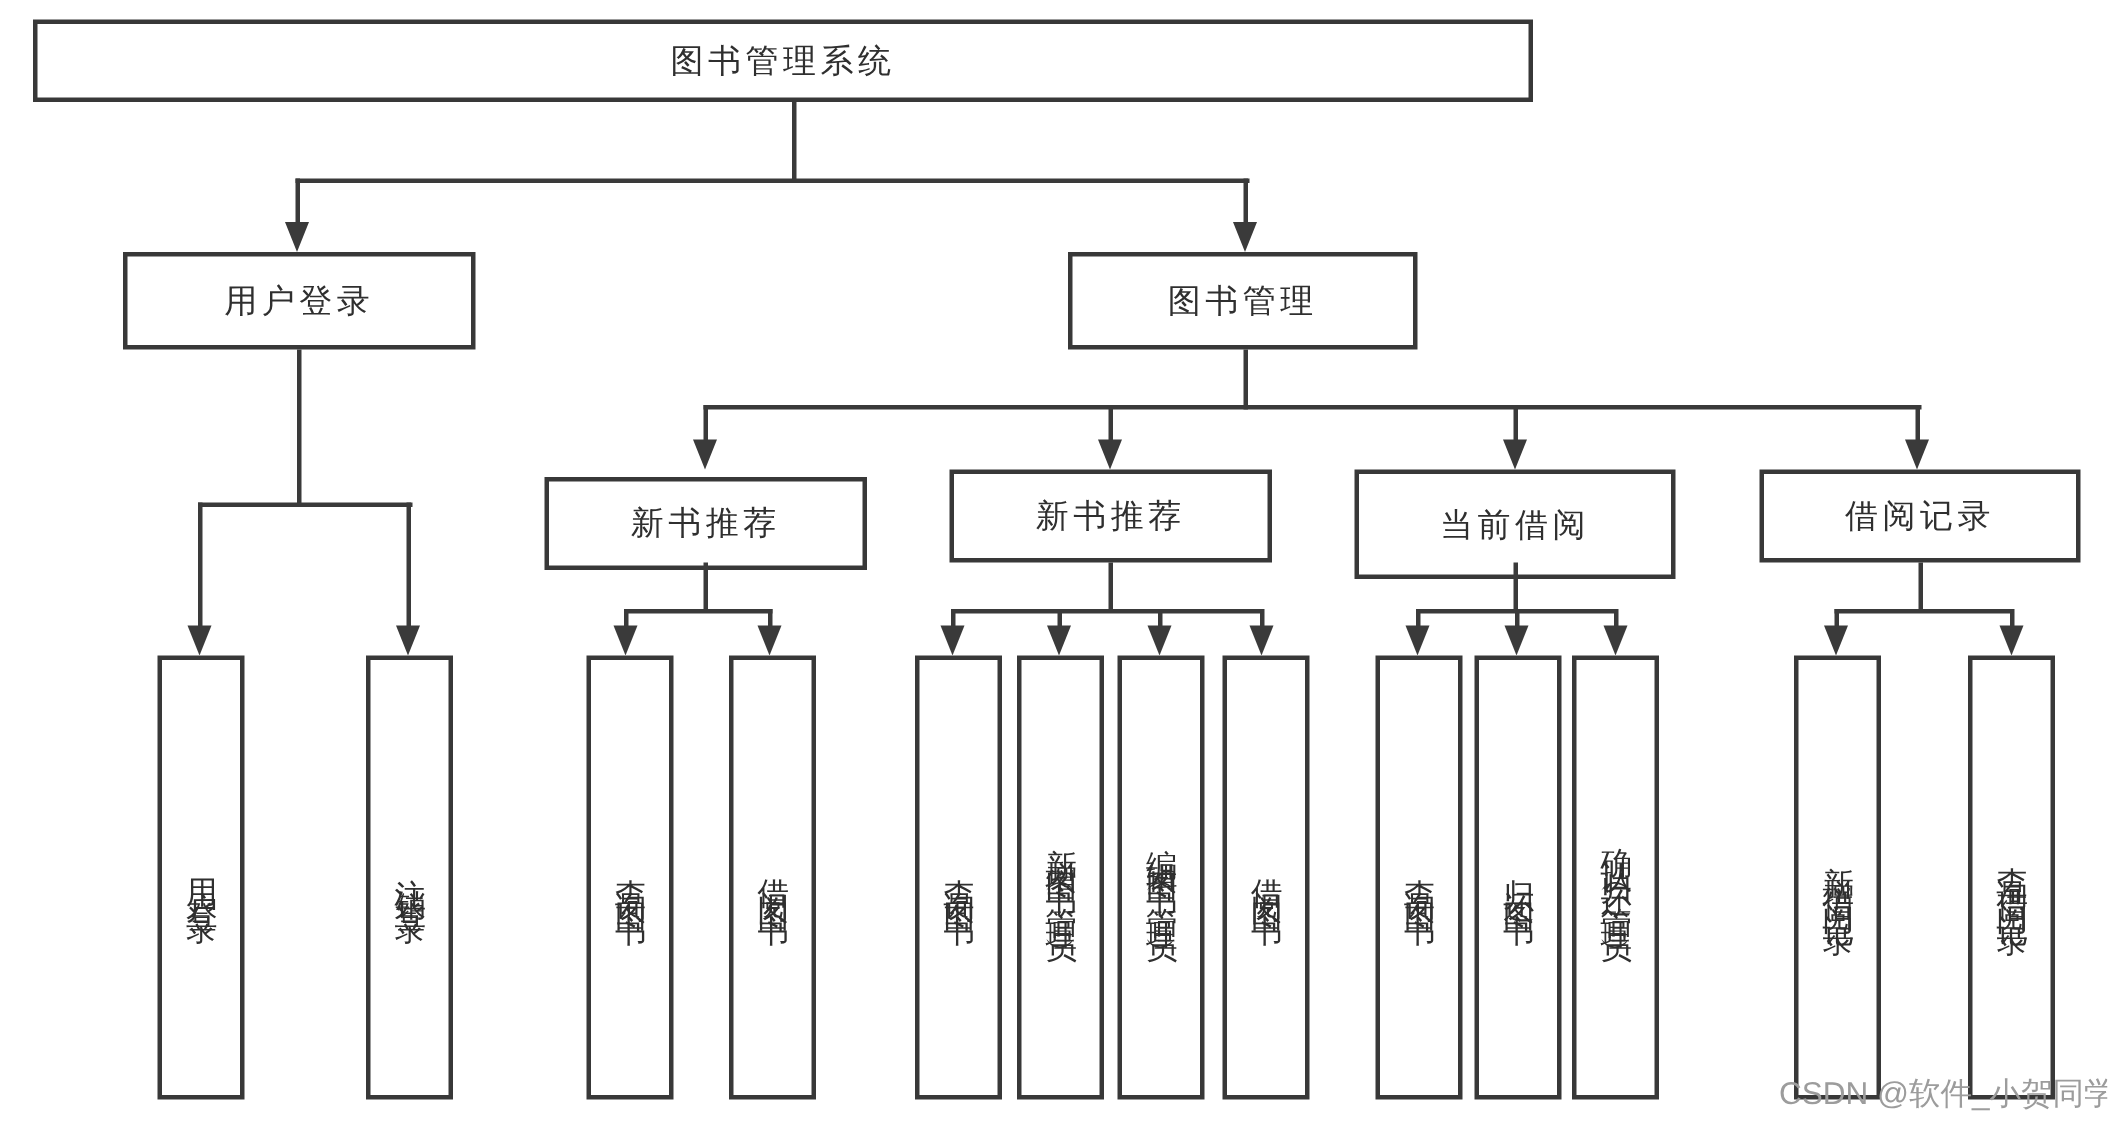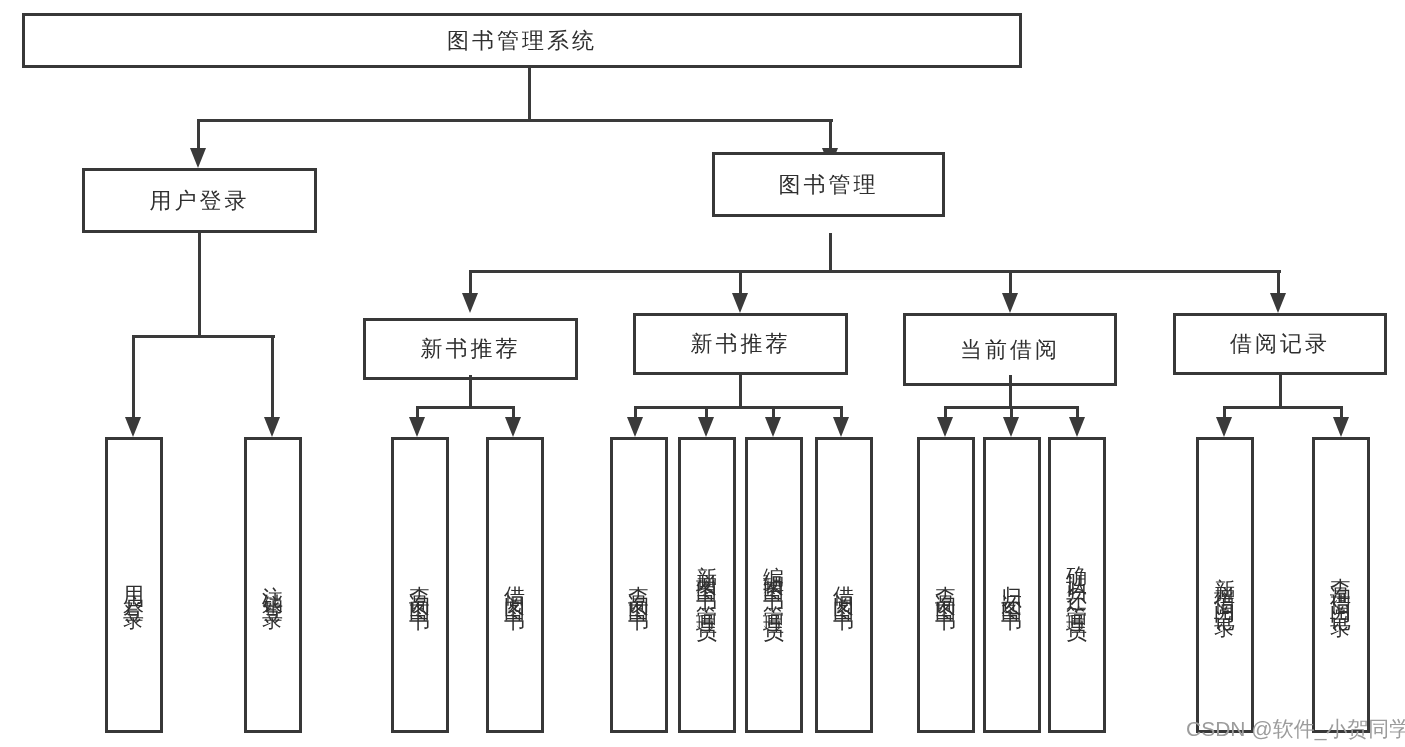--- a/index.html
+++ b/index.html
@@ -67,21 +67,21 @@
   <div class="v-line" style="left:528px;top:68px;height:52px"></div>
   <div class="h-line" style="left:197px;top:119px;width:636px"></div>
   <div class="v-line" style="left:197px;top:119px;height:33px"></div>
   <div class="arrow" style="left:190px;top:148px"></div>
   <div class="v-line" style="left:829px;top:119px;height:33px"></div>
   <div class="arrow" style="left:822px;top:148px"></div>
 
   <div class="node" style="left:82px;top:168px;width:235px;height:65px">
     <span class="hlabel">用户登录</span>
   </div>
-  <div class="node" style="left:712px;top:152px;width:233px;height:65px">
+  <div class="node" style="left:712px;top:168px;width:233px;height:65px">
     <span class="hlabel">图书管理</span>
   </div>
 
   <div class="v-line" style="left:198px;top:233px;height:105px"></div>
   <div class="h-line" style="left:132px;top:335px;width:143px"></div>
   <div class="v-line" style="left:132px;top:335px;height:84px"></div>
   <div class="arrow" style="left:125px;top:417px"></div>
   <div class="v-line" style="left:271px;top:335px;height:84px"></div>
   <div class="arrow" style="left:264px;top:417px"></div>
 

